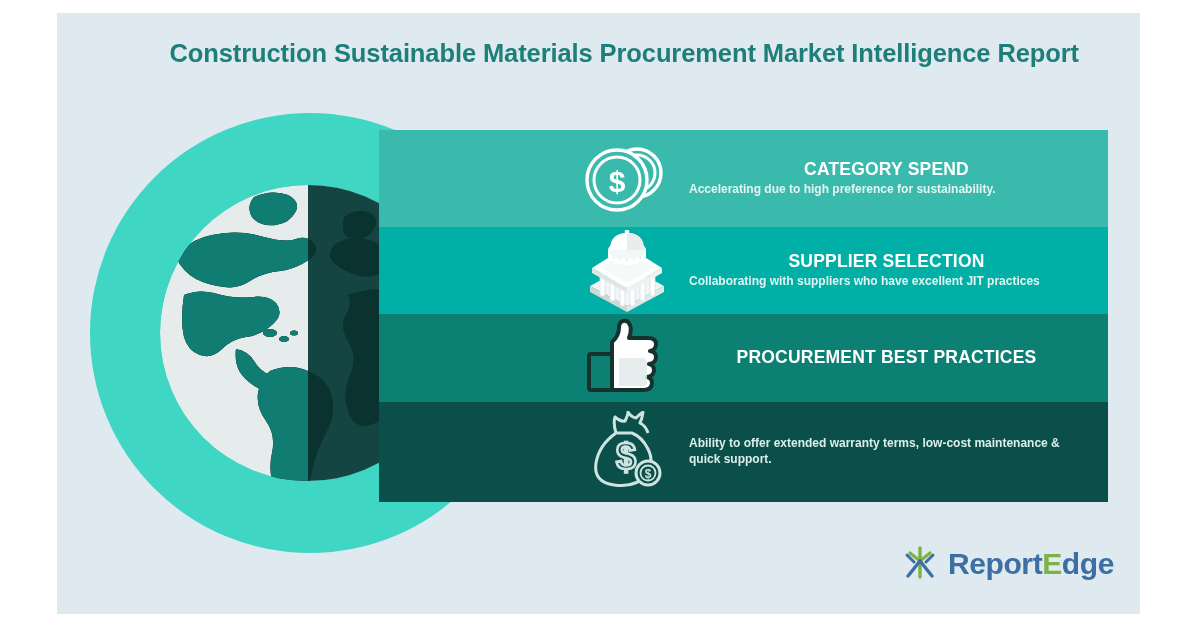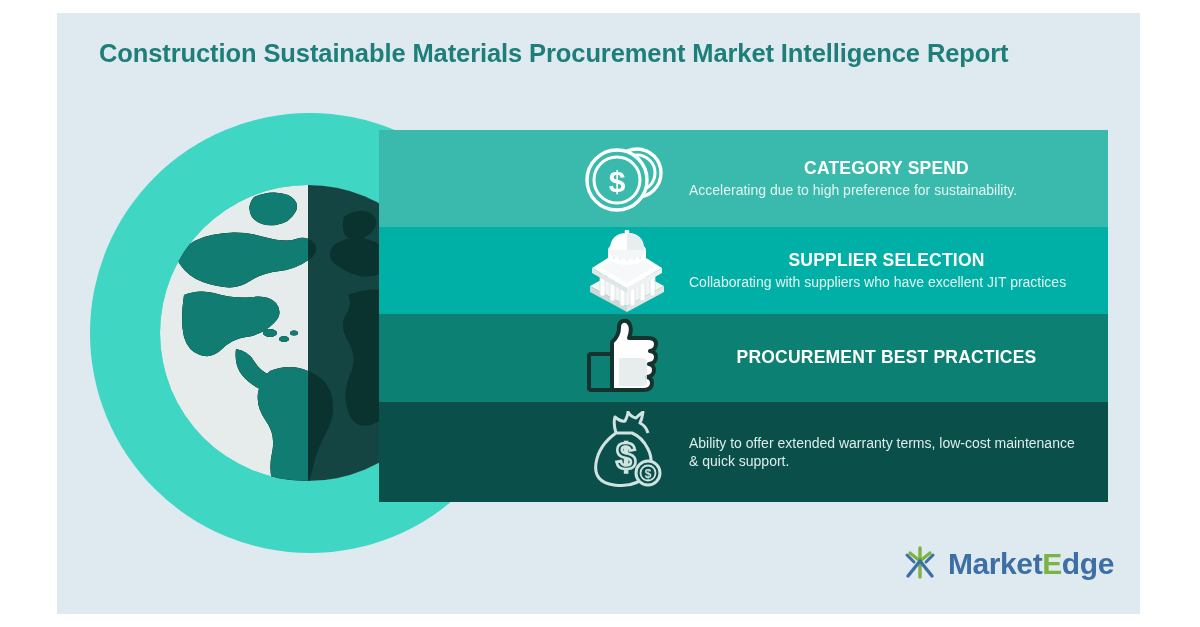--- a/index.html
+++ b/index.html
@@ -29,20 +29,21 @@
   #title {
     position: absolute;
     left: 42px;
     top: 26px;
     width: 980px;
     font-size: 25.5px;
     font-weight: bold;
     letter-spacing: -0.1px;
     color: #1d7e7a;
     white-space: nowrap;
+    text-align: right;
   }
 
   
   #globe-area {
     position: absolute;
     left: 33px;
     top: 100px;
     width: 466px;
     height: 440px;
   }
@@ -99,23 +100,23 @@
     color: #ffffff;
     font-weight: bold;
     font-size: 17.5px;
     letter-spacing: 0.2px;
     line-height: 1.18;
     margin-bottom: 2px;
     text-align: center;
   }
   .panel-body {
     color: #e2f4f1;
-    font-size: 14px;
+    font-size: 12px;
     line-height: 1.32;
-    font-weight: normal;
+    font-weight: bold;
   }
   .panel.p1 .panel-body { color: #e4f5f2; }
   .panel.p4 .panel-body { color: #dceeeb; }
 
   
   #logo {
     position: absolute;
     right: 26px;
     bottom: 30px;
     display: flex;
@@ -321,16 +322,16 @@
           <path d="M19 18 L7 33" stroke="#3d6fa5" stroke-width="3.4"></path>
 
           <path d="M19 18 L31 33" stroke="#3d6fa5" stroke-width="3.4"></path>
 
           <path d="M6 12 L13 19" stroke="#3d6fa5" stroke-width="3"></path>
 
           <path d="M32 12 L25 19" stroke="#3d6fa5" stroke-width="3"></path>
         </g>
       </svg>
     </div>
-    <div id="logo-text"><span class="lg-blue">Market</span><span class="lg-green">E</span><span class="lg-blue">dge</span></div>
+    <div id="logo-text"><span class="lg-blue">Report</span><span class="lg-green">E</span><span class="lg-blue">dge</span></div>
   </div>
 
 </div>
 
 </body></html>

